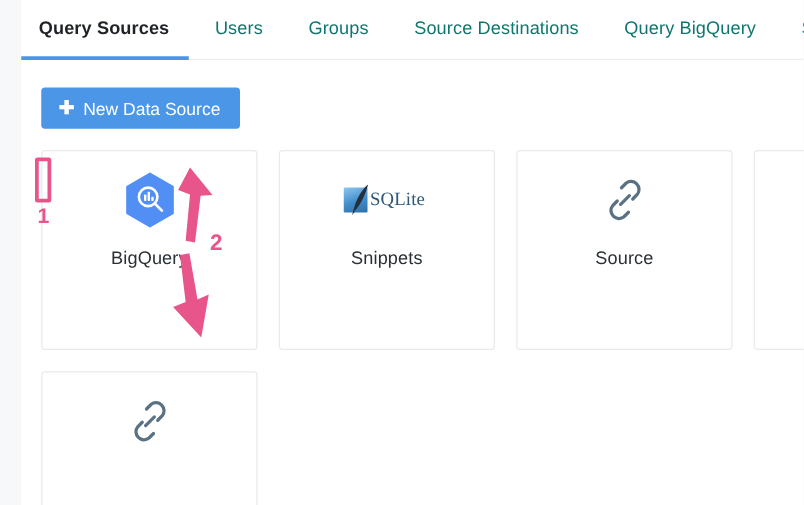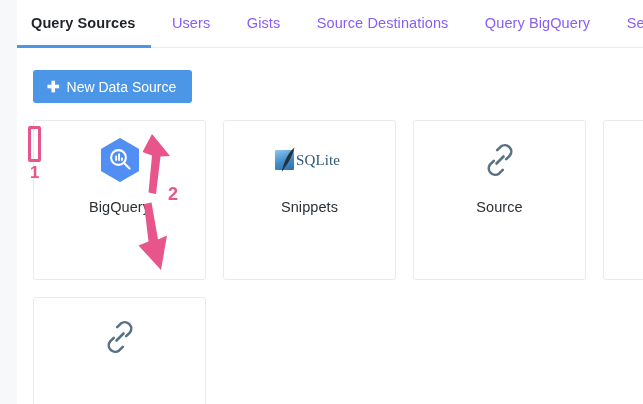--- a/index.html
+++ b/index.html
@@ -43,21 +43,21 @@
     position: relative;
     height: 48px;
     border-bottom: 1px solid #ebedef;
     box-sizing: border-box;
     white-space: nowrap;
     padding-left: 0px;
   }
   .tab {
     display: inline-block;
     font-size: 14.5px;
-    color: #8b5cf6;
+    color: #0f766e;
     line-height: 47px;
     padding: 0 16px;
     cursor: pointer;
     position: relative;
     letter-spacing: .1px;
   }
   .tab:first-child { padding-left: 14px; }
   .tab.active {
     color: #1f2328;
     font-weight: bold;
@@ -201,21 +201,21 @@
 
 <div class="app">
 
   <div class="left-gutter"></div>
 
   <div class="content">
 
     <div class="tabbar">
       <span class="tab active">Query Sources</span>
       <span class="tab">Users</span>
-      <span class="tab">Gists</span>
+      <span class="tab">Groups</span>
       <span class="tab">Source Destinations</span>
       <span class="tab">Query BigQuery</span>
       <span class="tab">Settings</span>
       
     </div>
 
     <div class="toolbar">
       <button class="btn-primary">
         <span class="plus">✚</span>
         <span>New Data Source</span>

